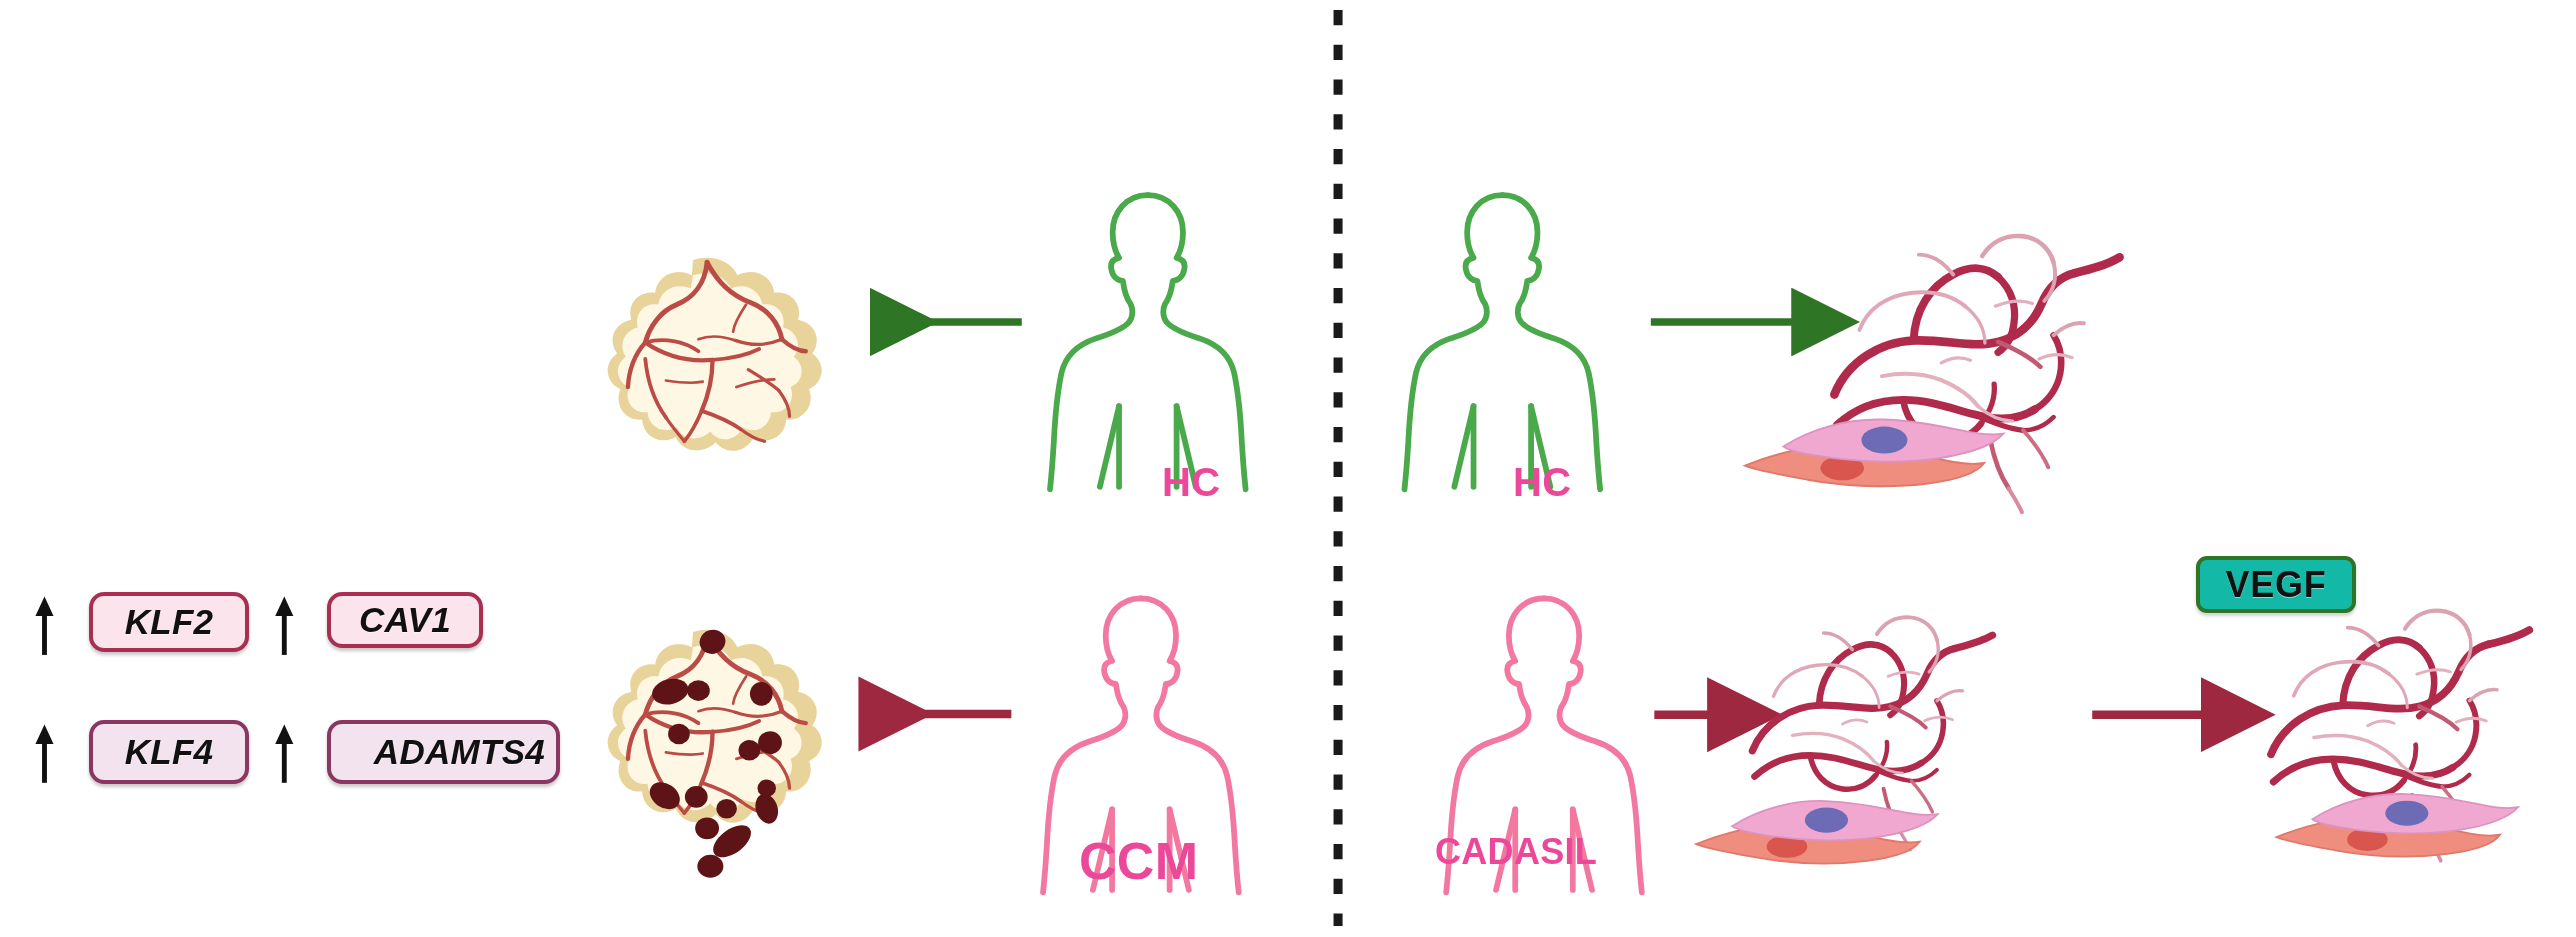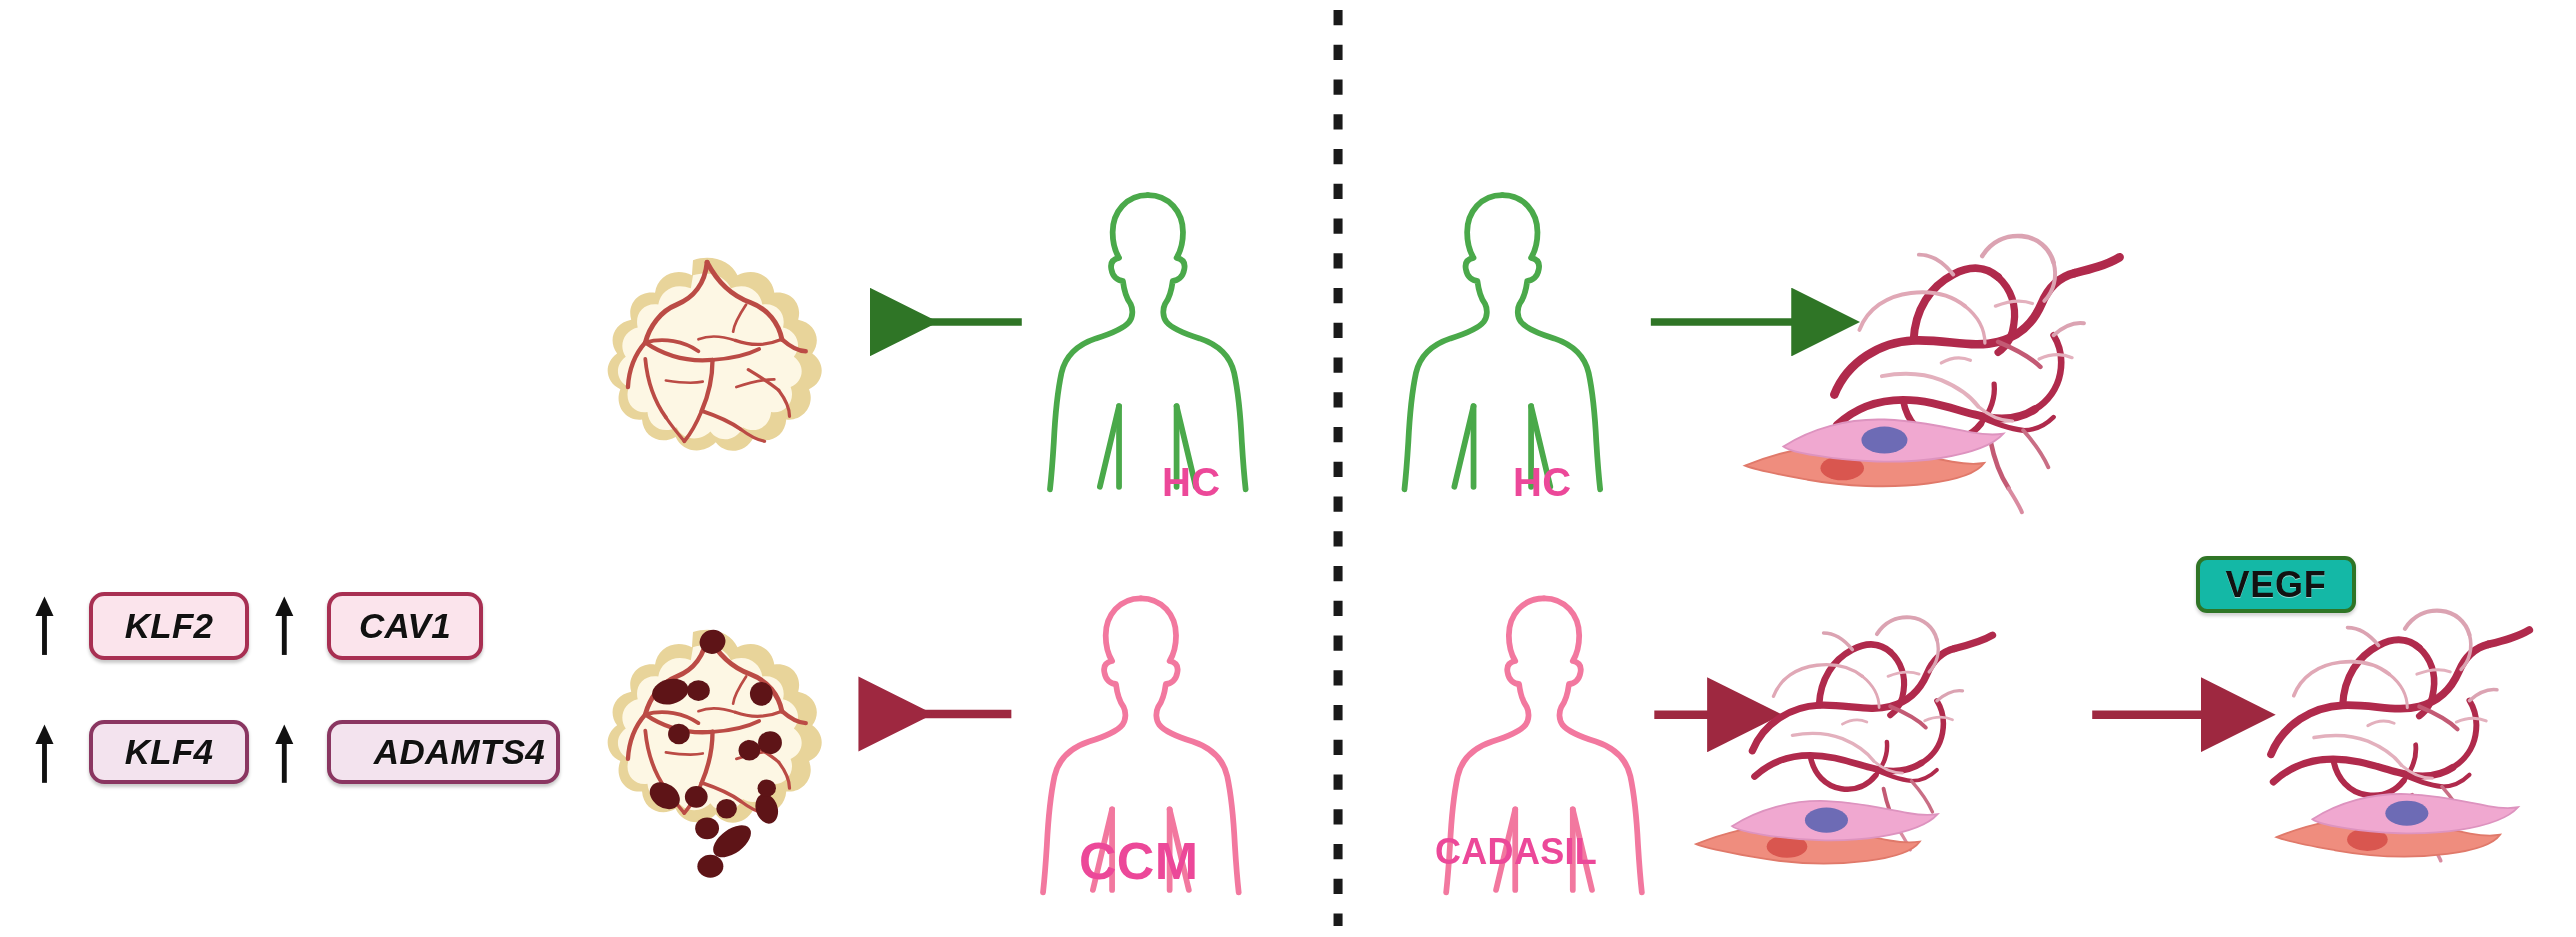--- a/index.html
+++ b/index.html
@@ -331,25 +331,25 @@
         <use href="#uparrow"></use>
       </g>
     <g transform="translate(53,1042)"> 
         <use href="#uparrow"></use>
       </g>
     <g transform="translate(398,1042)">
         <use href="#uparrow"></use>
       </g>
   </svg>
 
-  <div class="gene-box row1" style="left:89px; top:592px; width:160px; height:68px; font-size:35px;">
+  <div class="gene-box row1" style="left:89px; top:592px; width:160px; height:60px; font-size:35px;">
     <span>KLF2</span>
   </div>
 
-  <div class="gene-box row1" style="left:327px; top:592px; width:156px; height:68px; font-size:35px;">
+  <div class="gene-box row1" style="left:327px; top:592px; width:156px; height:56px; font-size:35px;">
     <span>CAV1</span>
   </div>
 
   <div class="gene-box row2" style="left:89px; top:720px; width:160px; height:64px; font-size:35px;">
     <span>KLF4</span>
   </div>
 
   <div class="gene-box row2" style="left:327px; top:720px; width:233px; height:64px; font-size:35px;padding-left:32px;">
     <span>ADAMTS4</span>
   </div>

